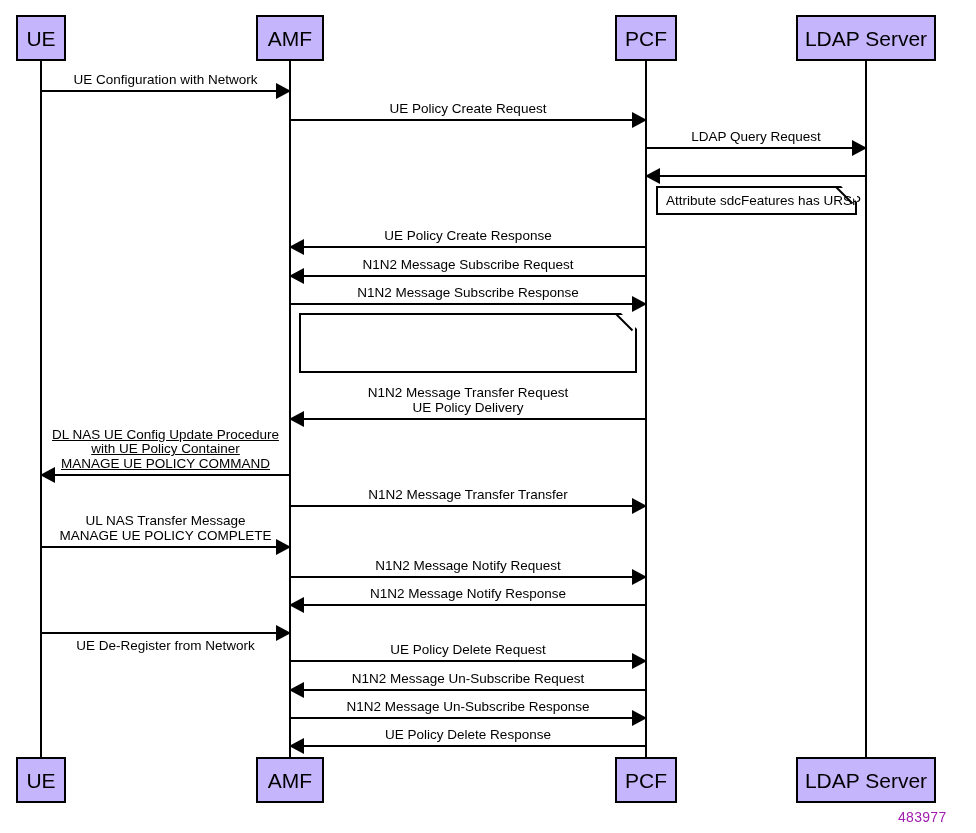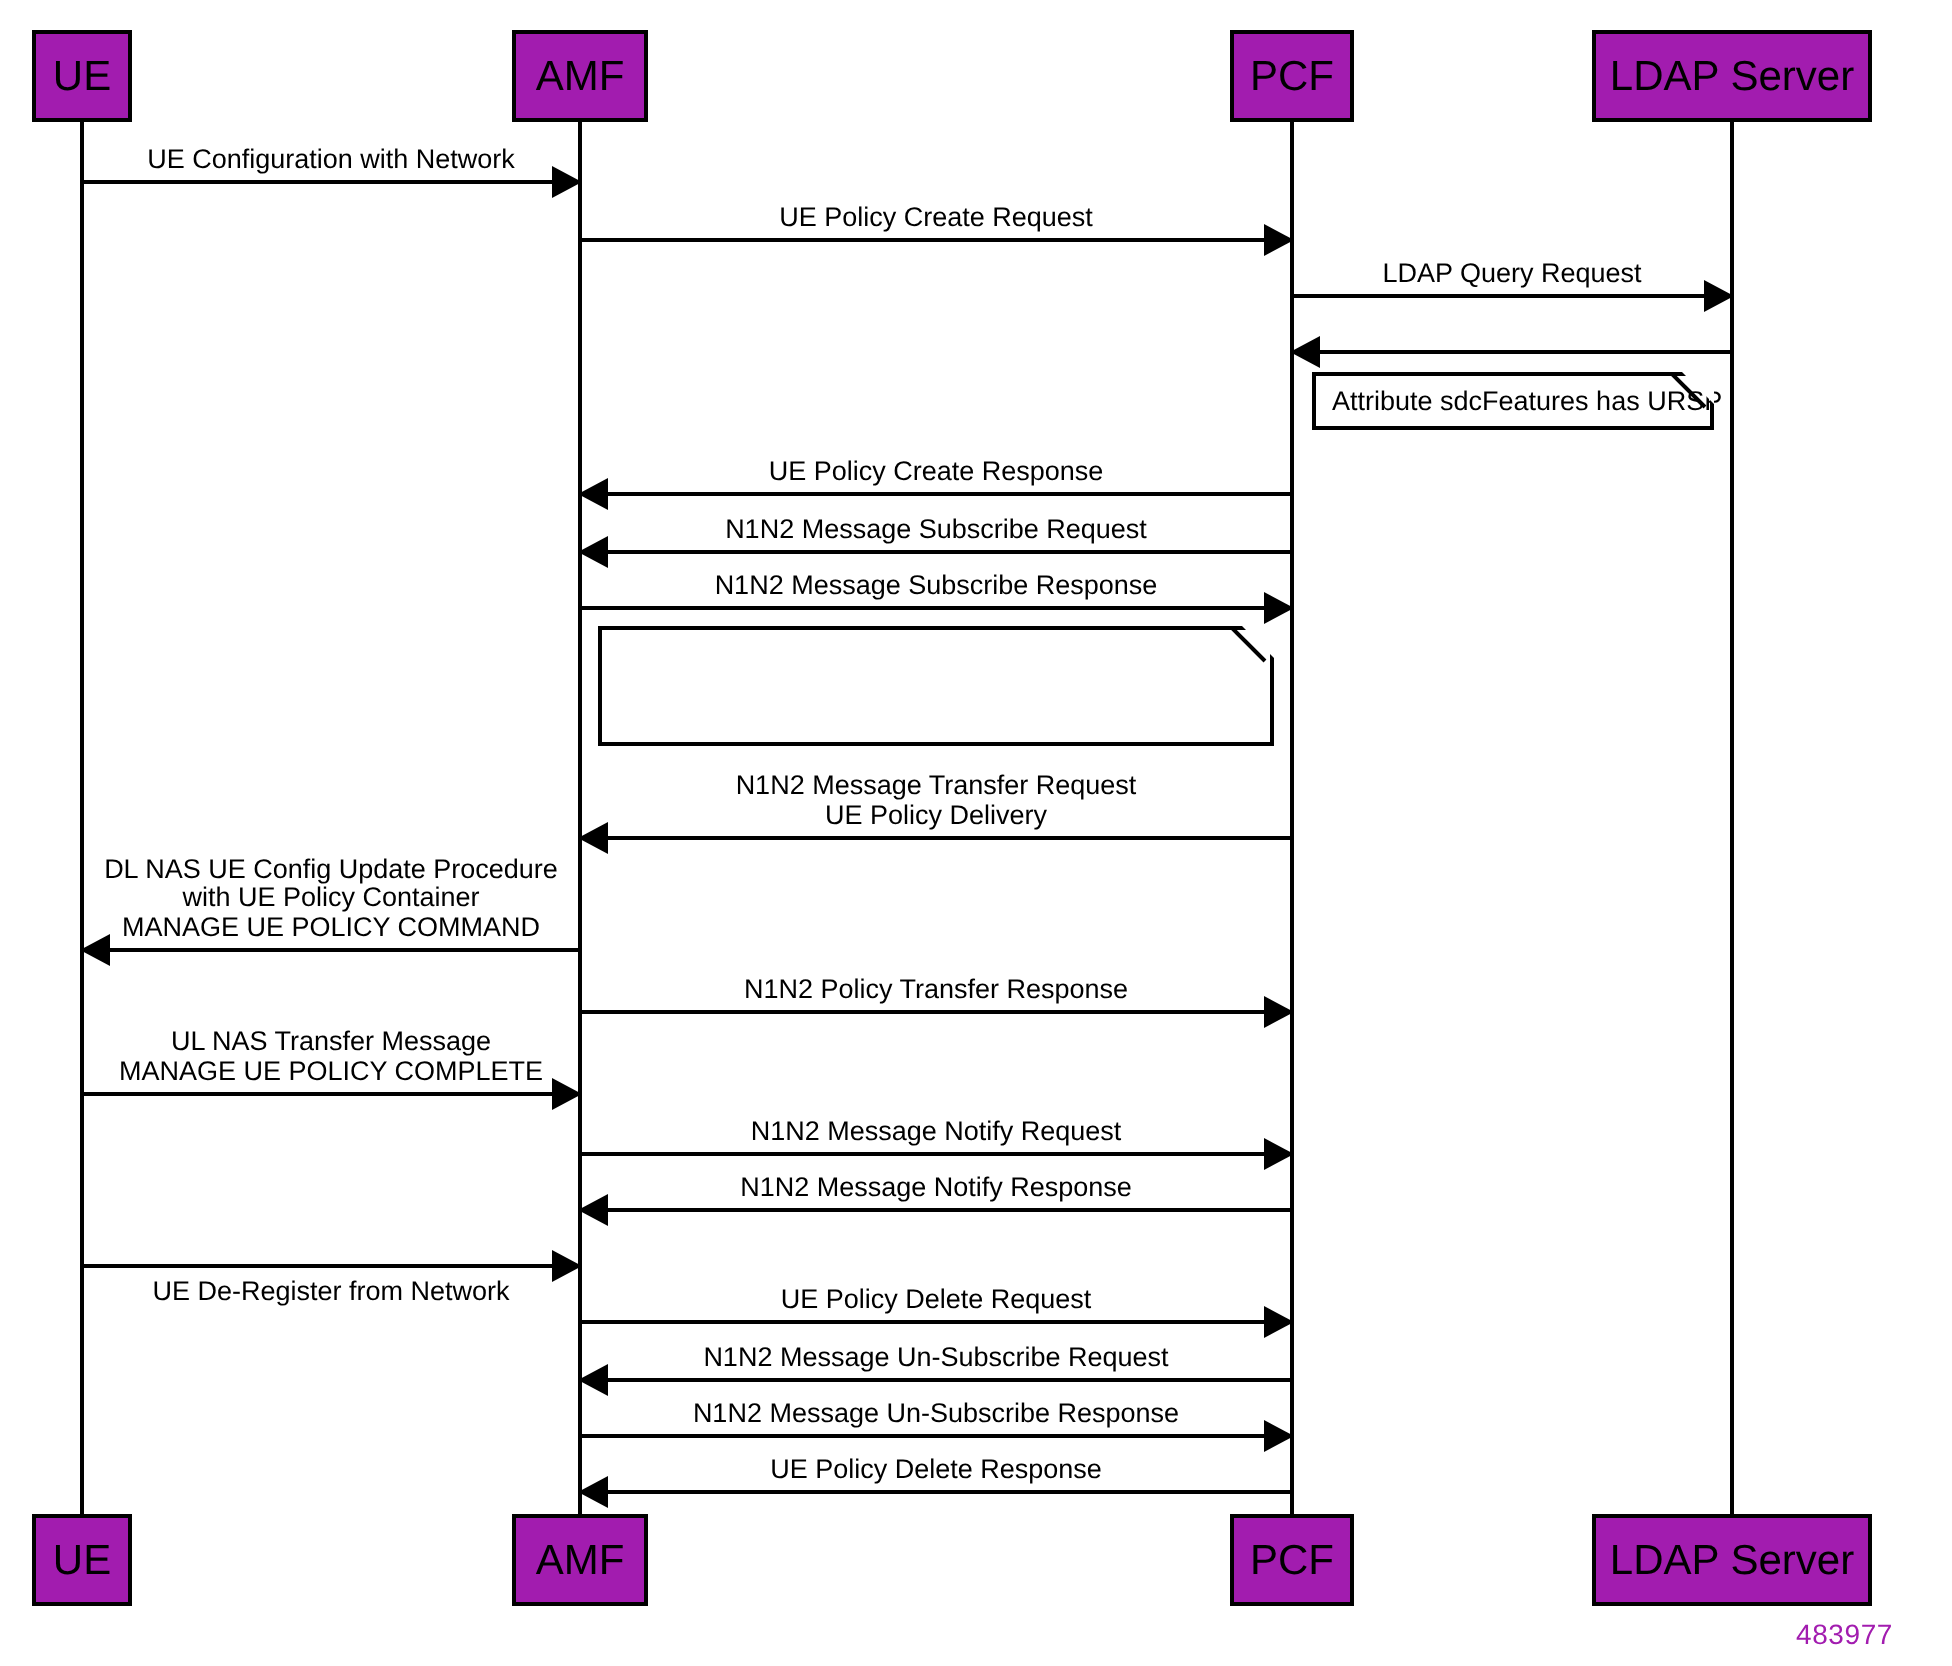--- a/index.html
+++ b/index.html
@@ -14,21 +14,21 @@
     position: relative;
     width: 976px;
     height: 833px;
     background: #ffffff;
     overflow: hidden;
   }
   .lifeline-box {
     position: absolute;
     box-sizing: border-box;
     border: 2px solid #000000;
-    background: #a21caf;
+    background: #c4b5fd;
     display: flex;
     align-items: center;
     justify-content: center;
     font-size: 21px;
     color: #000000;
     line-height: 1;
     z-index: 5;
   }
   .lifeline-line {
     position: absolute;
@@ -194,28 +194,28 @@
     </div>
     <div class="msg to-left" style="left: 290px; top: 418px; width: 356px;">
       <div class="shaft" style="width: 356px;"></div>
       <div class="head"></div>
       <div class="label" style="top: -32px;">N1N2 Message Transfer Request
 UE Policy Delivery</div>
     </div>
     <div class="msg to-left" style="left: 41px; top: 474px; width: 249px;">
       <div class="shaft" style="width: 249px;"></div>
       <div class="head"></div>
-      <div class="label" style="top: -46.5px;">DL NAS UE Config Update Procedure
+      <div class="label" style="top: -46.5px; text-decoration: underline;">DL NAS UE Config Update Procedure
 with UE Policy Container
 MANAGE UE POLICY COMMAND</div>
     </div>
     <div class="msg to-right" style="left: 290px; top: 505px; width: 356px;">
       <div class="shaft" style="width: 356px;"></div>
       <div class="head"></div>
-      <div class="label" style="top: -17.5px;">N1N2 Policy Transfer Response</div>
+      <div class="label" style="top: -17.5px;">N1N2 Message Transfer Transfer</div>
     </div>
     <div class="msg to-right" style="left: 41px; top: 546px; width: 249px;">
       <div class="shaft" style="width: 249px;"></div>
       <div class="head"></div>
       <div class="label" style="top: -32px;">UL NAS Transfer Message
 MANAGE UE POLICY COMPLETE</div>
     </div>
     <div class="msg to-right" style="left: 290px; top: 576px; width: 356px;">
       <div class="shaft" style="width: 356px;"></div>
       <div class="head"></div>

